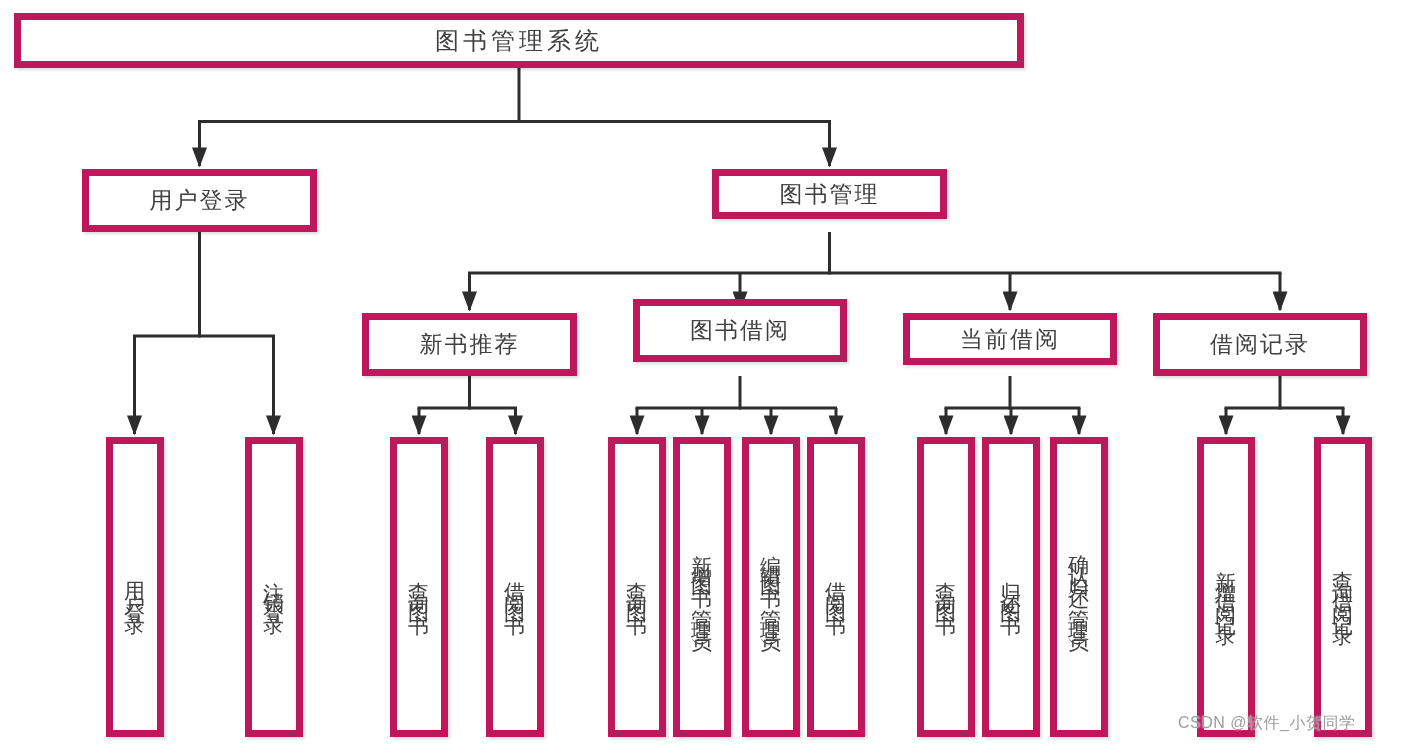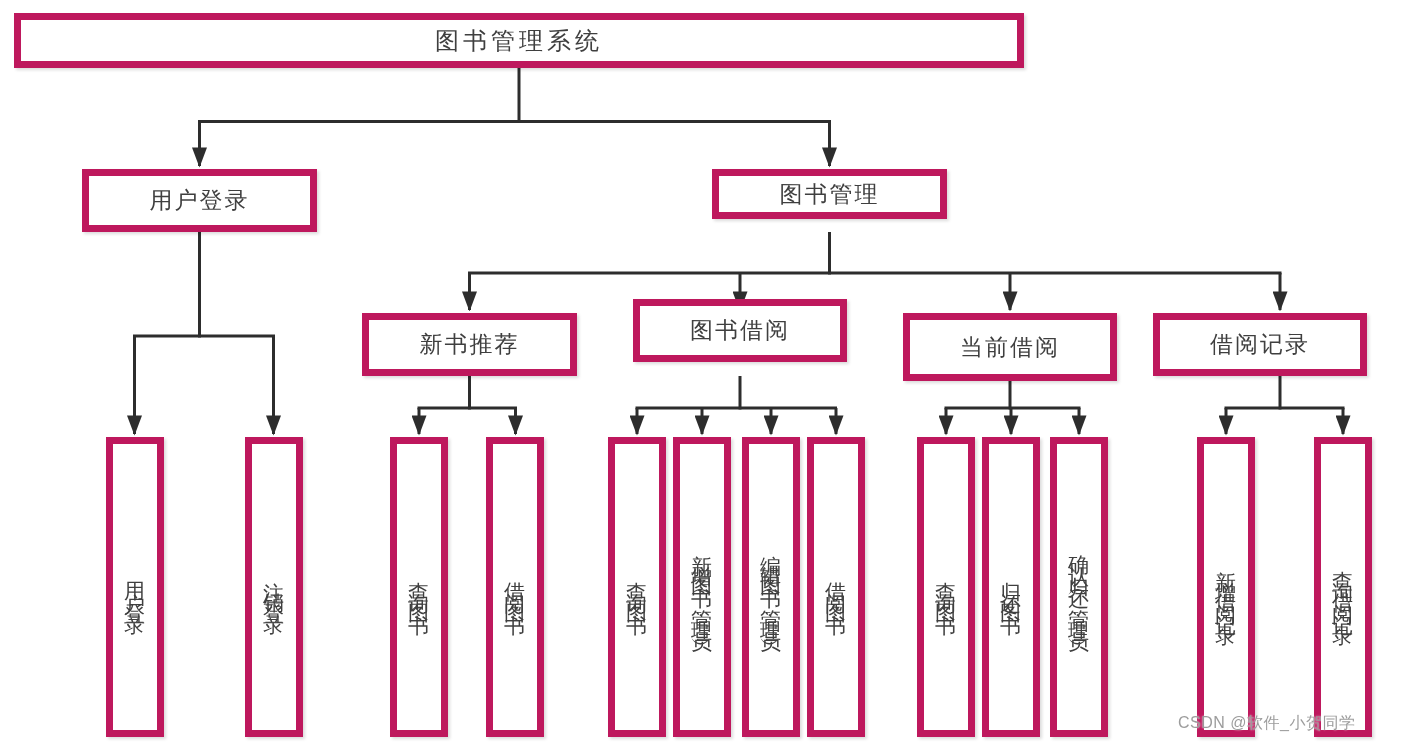--- a/index.html
+++ b/index.html
@@ -91,21 +91,21 @@
   <div class="box" style="left:712px;top:169px;width:235px;height:50px">
     <span class="lbl h-lbl">图书管理</span>
   </div>
 
   <div class="box" style="left:362px;top:313px;width:215px;height:63px">
     <span class="lbl h-lbl">新书推荐</span>
   </div>
   <div class="box" style="left:633px;top:299px;width:214px;height:63px">
     <span class="lbl h-lbl">图书借阅</span>
   </div>
-  <div class="box" style="left:903px;top:313px;width:214px;height:68px">
+  <div class="box" style="left:903px;top:313px;width:214px;height:52px">
     <span class="lbl h-lbl">当前借阅</span>
   </div>
   <div class="box" style="left:1153px;top:313px;width:214px;height:63px">
     <span class="lbl h-lbl">借阅记录</span>
   </div>
 
   <div class="box" style="left:106px;top:437px;width:58px;height:300px">
     <span class="v-lbl">用户登录</span>
   </div>
   <div class="box" style="left:245px;top:437px;width:58px;height:300px">

